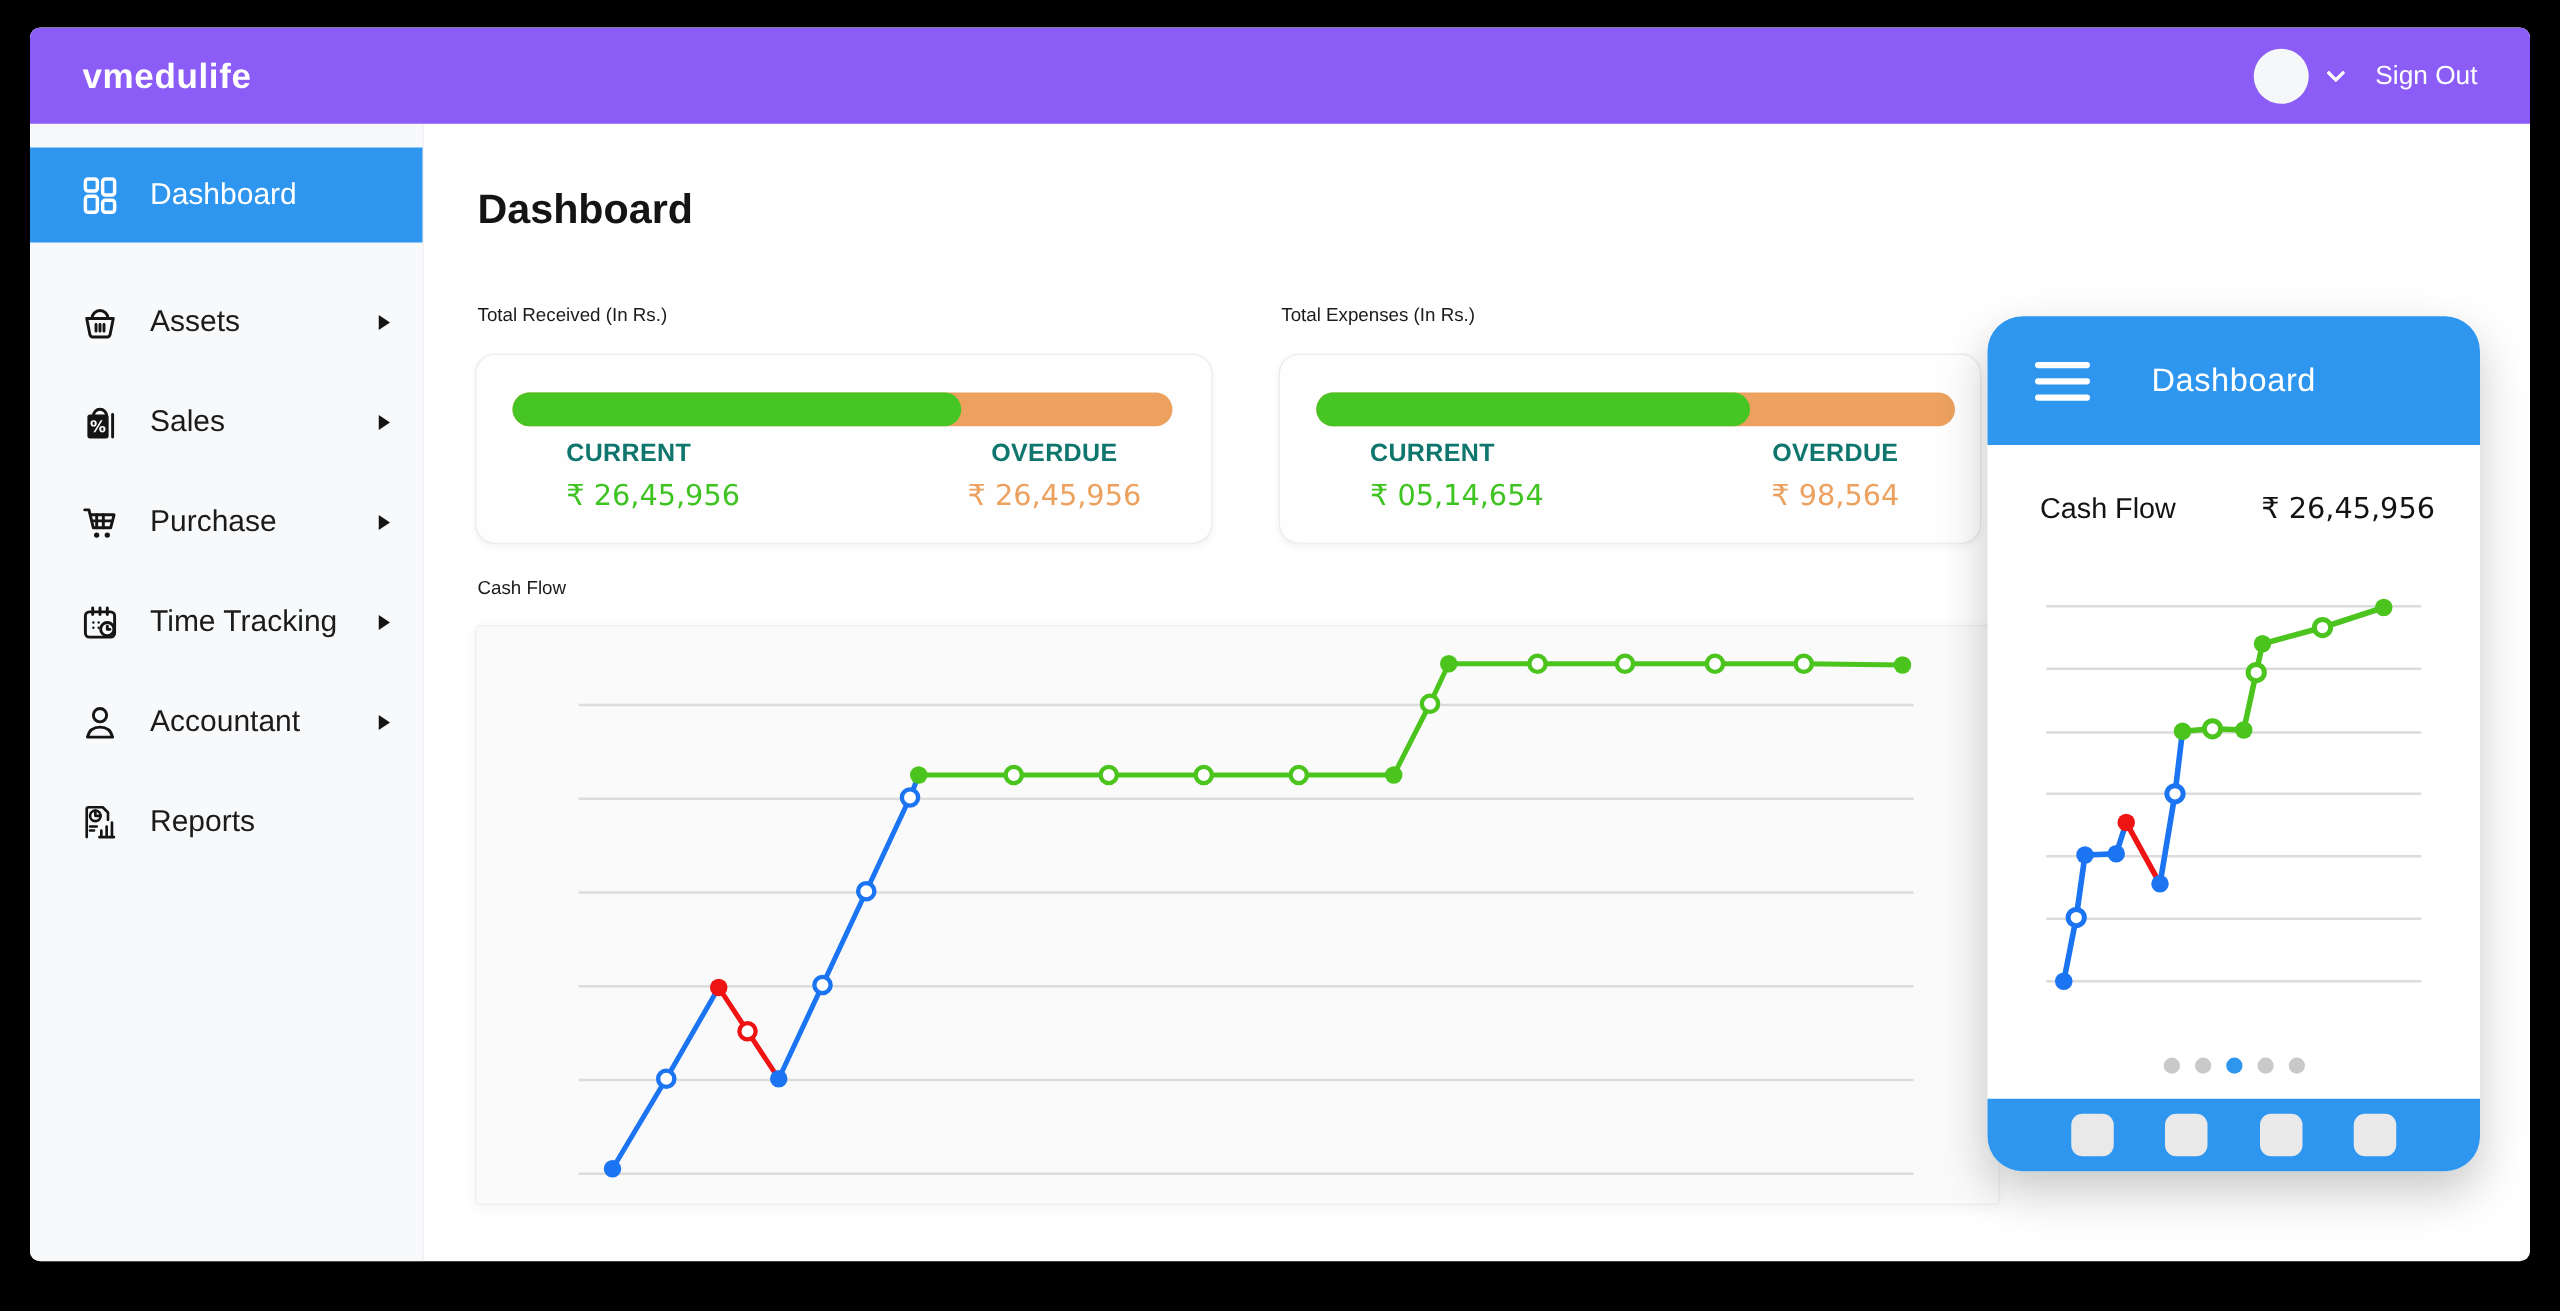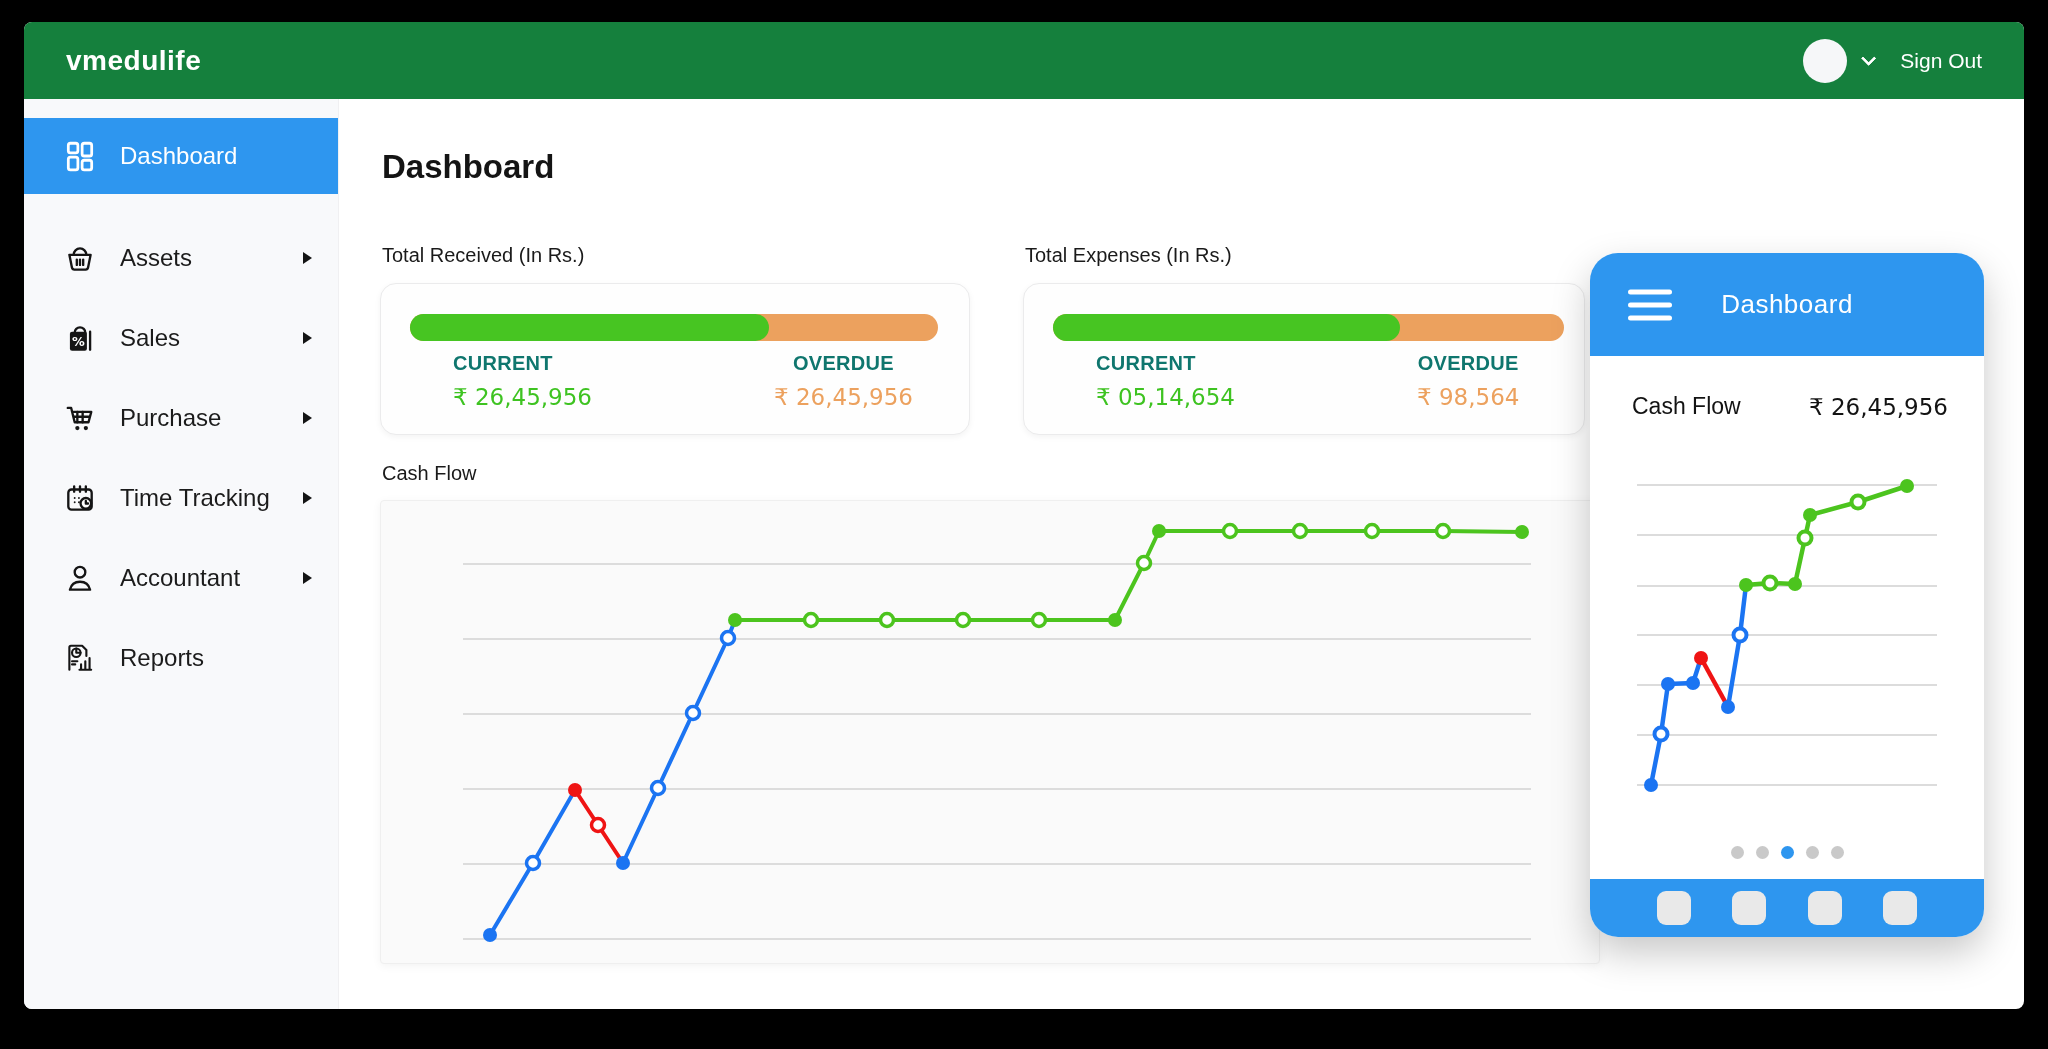--- a/index.html
+++ b/index.html
@@ -2,21 +2,21 @@
 <html><head>
 <meta charset="utf-8">
 <style>
   html,body{margin:0;padding:0;width:2048px;height:1049px;background:#000;overflow:hidden;
     font-family:"Liberation Sans","DejaVu Sans",sans-serif;-webkit-font-smoothing:antialiased;}
   *{box-sizing:border-box;}
   .frame{position:absolute;left:24px;top:22px;width:2000px;height:987px;background:#fff;
     border-radius:8px;overflow:hidden;}
 
   
-  .topbar{position:absolute;left:0;top:0;width:100%;height:77px;background:#15803d;z-index:10;}
+  .topbar{position:absolute;left:0;top:0;width:100%;height:77px;background:#8b5cf6;z-index:10;}
   .logo{position:absolute;left:42px;top:0;height:77px;display:flex;align-items:center;
     color:#fff;font-size:28px;font-weight:600;letter-spacing:.5px;}
   .topbar-right{position:absolute;right:42px;top:0;height:77px;display:flex;align-items:center;gap:14px;}
   .avatar{width:44px;height:44px;border-radius:50%;background:#f6f7f9;}
   .chevron-down{width:11px;height:11px;border-right:3px solid #fff;border-bottom:3px solid #fff;
     transform:rotate(45deg) translateY(-3px);border-radius:1px;margin-right:14px;}
   .signout{color:#fff;font-size:21px;font-weight:400;cursor:pointer;}
 
   
   .sidebar{position:absolute;left:0;top:77px;width:315px;bottom:0;background:#f8f9fb;
@@ -25,21 +25,21 @@
     color:#1b1b1b;font-size:24px;font-weight:500;cursor:pointer;}
   .side-item + .side-item{margin-top:4px;}
   .side-item.active{background:#2e96ef;color:#fff;}
   .side-item .ic{width:36px;height:36px;flex:0 0 36px;display:flex;align-items:center;justify-content:center;}
   .caret{position:absolute;right:26px;top:50%;transform:translateY(-50%);width:0;height:0;
     border-left:9px solid #141414;border-top:6px solid transparent;border-bottom:6px solid transparent;}
   .spacer{height:26px;}
 
   
   .page-title{position:absolute;left:358px;top:126px;font-size:33px;font-weight:700;color:#141414;z-index:1;}
-  .card-title{position:absolute;font-size:20px;color:#1a1a1a;z-index:1;}
+  .card-title{position:absolute;font-size:15px;color:#1a1a1a;z-index:1;}
   .t-received{left:358px;top:222px;}
   .t-expenses{left:1001px;top:222px;}
   .t-cashflow{left:358px;top:440px;}
 
   .stat-card{position:absolute;top:261px;height:152px;background:#fefefe;border:1px solid #ebebec;
     border-radius:16px;box-shadow:0 2px 6px rgba(0,0,0,.05);z-index:1;}
   .card-received{left:356px;width:590px;}
   .card-expenses{left:999px;width:562px;}
   .bar-track{position:absolute;left:29px;top:30px;right:20px;height:27px;background:#eca15e;border-radius:14px;}
   .card-received .bar-track{right:31px;}

